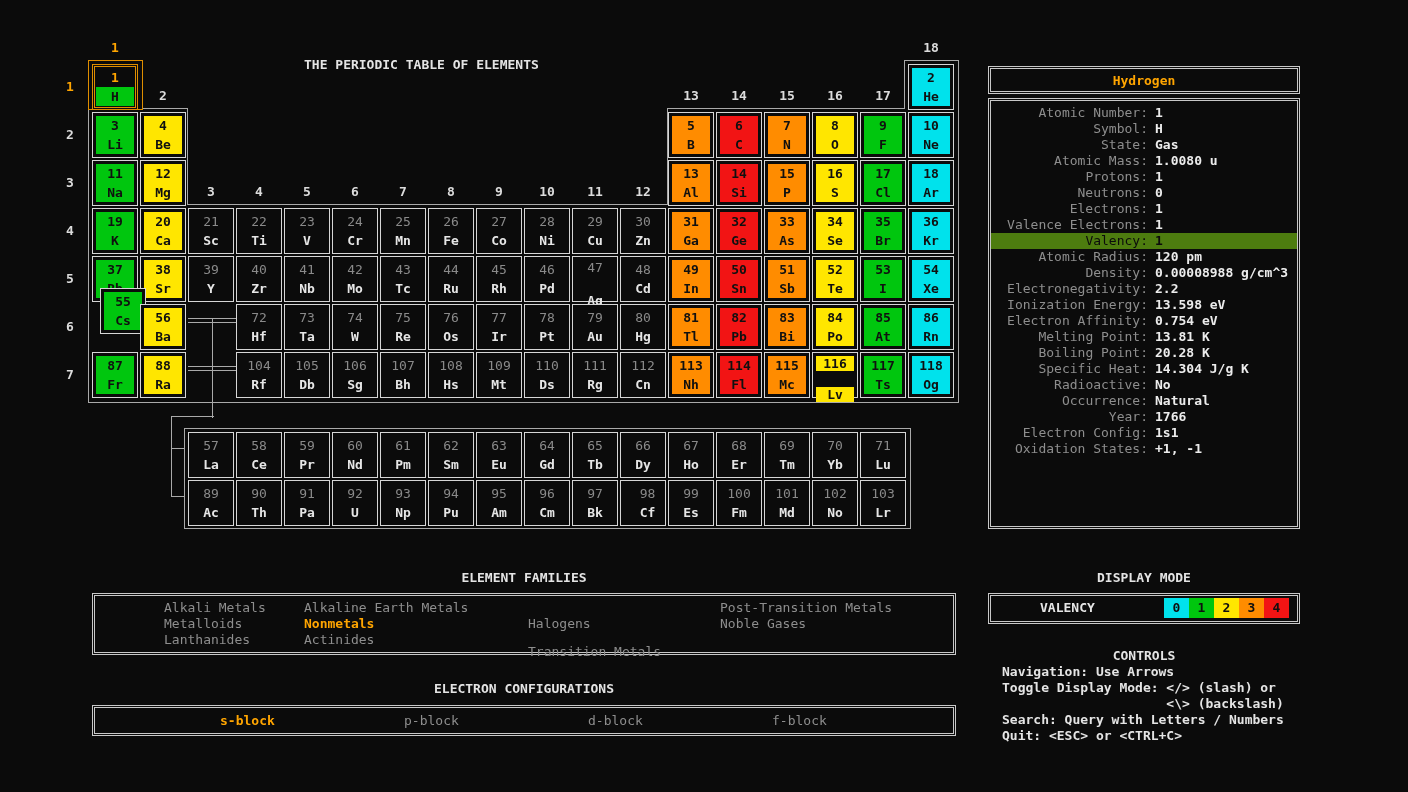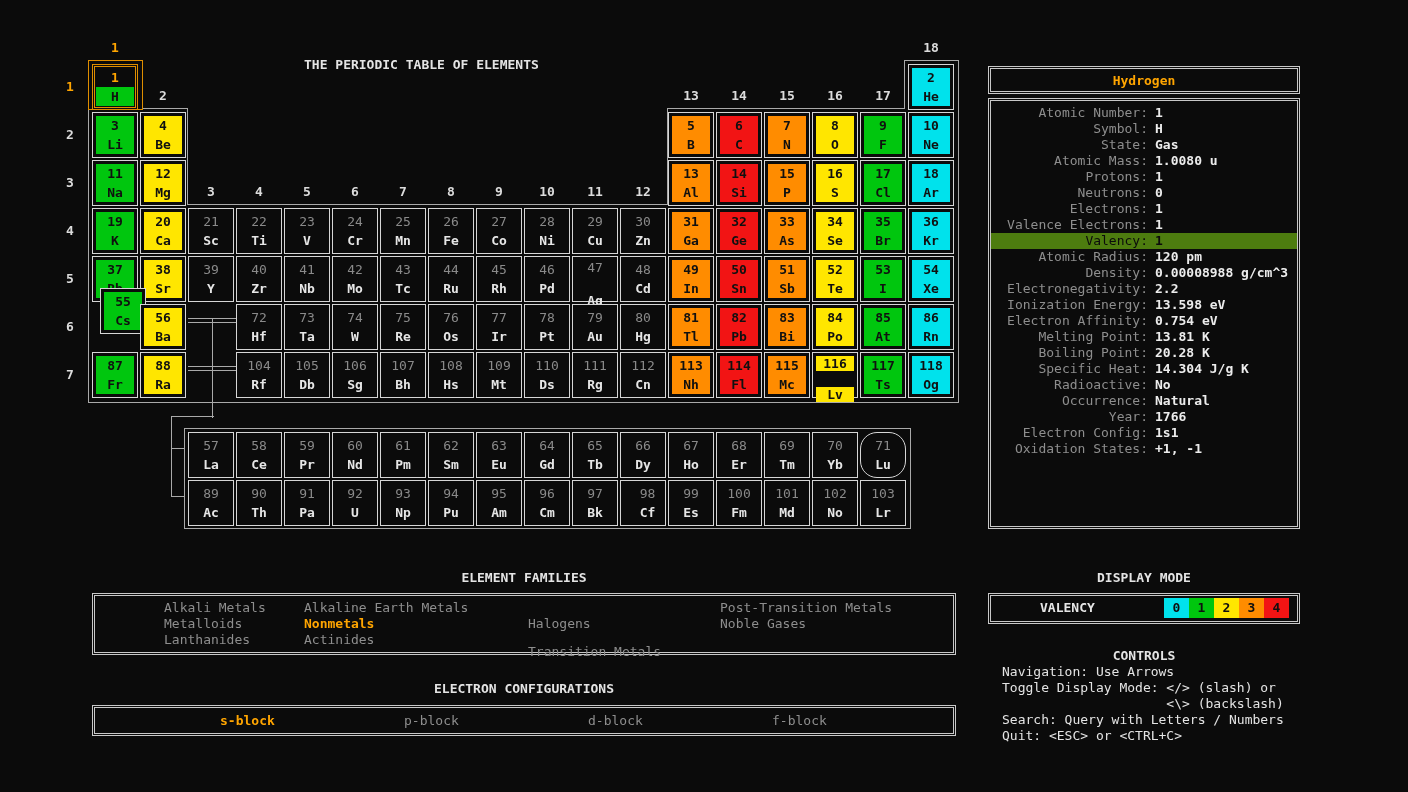--- a/index.html
+++ b/index.html
@@ -42,21 +42,21 @@
   #famBox{left:92px;top:593px;width:864px;height:62px;}
   #cfgBox{left:92px;top:705px;width:864px;height:31px;}
   #dmBox{left:988px;top:593px;width:312px;height:31px;}
   .fam{position:absolute;height:16px;line-height:16px;color:#8E8E8E;z-index:3;white-space:pre;}
   .fam.active{color:#FFA500;font-weight:700;}
   #dmLabel{position:absolute;left:1040px;top:600px;height:16px;line-height:16px;color:#E6E6E6;
            font-weight:600;z-index:3;}
   #legend{position:absolute;left:1164px;top:598px;z-index:3;display:flex;}
   .swatch{width:25px;height:20px;line-height:20px;text-align:center;color:#101010;font-weight:700;}
   #controls{position:absolute;left:1002px;top:664px;white-space:pre;line-height:16px;
-            color:#E4E4E4;font-weight:400;z-index:2;}
+            color:#E4E4E4;font-weight:700;z-index:2;}
 </style>
 </head>
 <body>
 
 <div id="app">
   <div class="sect" id="tableTitle">THE PERIODIC TABLE OF ELEMENTS</div>
 
   <div id="cells"></div>
   <div class="selframe"></div>
 
@@ -602,21 +602,21 @@
       <div class="sym">Er</div>
     </div>
     <div class="cell" style="left: 764px; top: 432px; width: 46px; height: 46px;">
       <div class="num">69</div>
       <div class="sym">Tm</div>
     </div>
     <div class="cell" style="left: 812px; top: 432px; width: 46px; height: 46px;">
       <div class="num">70</div>
       <div class="sym">Yb</div>
     </div>
-    <div class="cell" style="left: 860px; top: 432px; width: 46px; height: 46px; border-radius: 17px;">
+    <div class="cell" style="left: 860px; top: 432px; width: 46px; height: 46px;">
       <div class="num">71</div>
       <div class="sym">Lu</div>
     </div>
     <div class="cell" style="left: 188px; top: 480px; width: 46px; height: 46px;">
       <div class="num">89</div>
       <div class="sym">Ac</div>
     </div>
     <div class="cell" style="left: 236px; top: 480px; width: 46px; height: 46px;">
       <div class="num">90</div>
       <div class="sym">Th</div>

